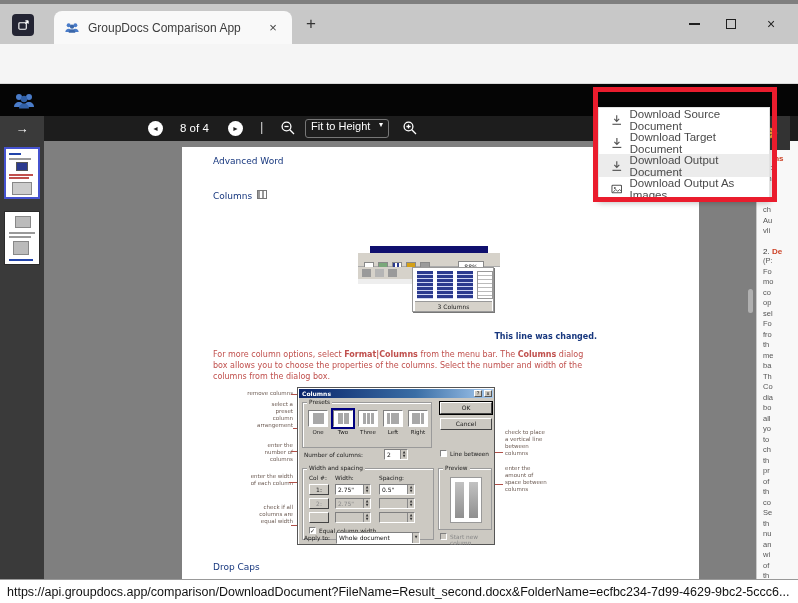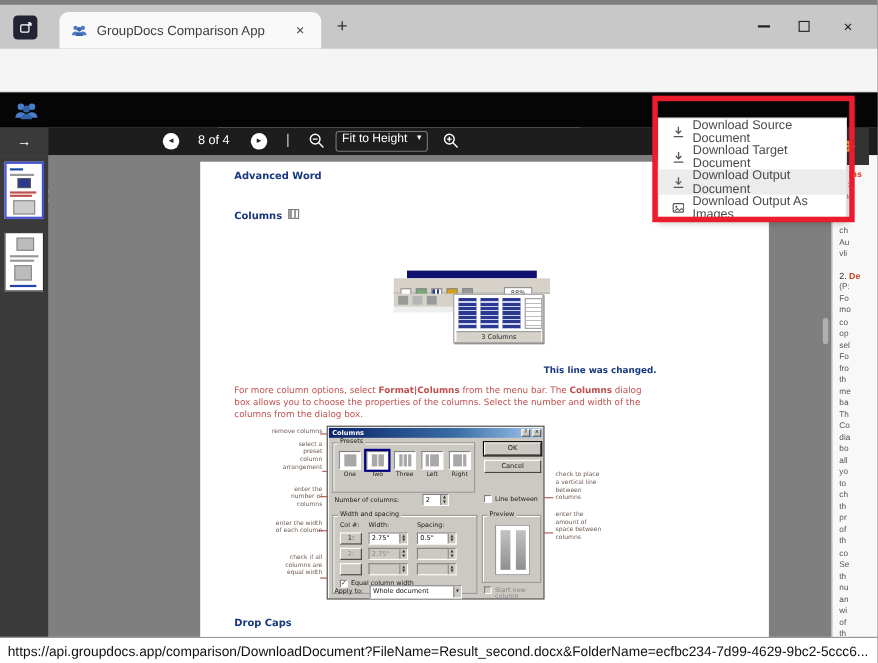--- a/index.html
+++ b/index.html
@@ -50,21 +50,21 @@
 
   
   .thumbstrip { left:0; top:137px; width:44px; height:438px; background:#3a3a3a; }
   .thumb1 { left:4px; top:6px; width:36px; height:52px; background:#fff; border:2px solid #4653d0; }
   .thumb2 { left:4px; top:70px; width:36px; height:54px; background:#fff; border:1px solid #2b2b2b; }
   .viewer { left:44px; top:137px; width:712px; height:438px; background:#7f7f7f; overflow:hidden; }
   .scrollthumb { left:704px; top:148px; width:5px; height:24px; background:#b0b0b0; border-radius:3px; }
 
   
   .page { left:138px; top:6px; width:517px; height:520px; background:#fff; font-family:"DejaVu Sans", sans-serif; }
-  .doc-h { font-size:9px; font-weight:bold; color:#17377e; }
+  .doc-h { font-size:9px; font-weight:normal; color:#17377e; }
   .doc-p { font-size:8px; line-height:11px; color:#3a3a3a; width:384px; }
   .doc-p .b { font-weight:bold; }
   .red-p { color:#c0504d; }
   .cols-icon { width:10px; height:9px; border:1px solid #777; background:repeating-linear-gradient(90deg,#999 0 2px,#fff 2px 4px); display:inline-block; }
 
   
   .fig1 { left:176px; top:99px; width:142px; height:66px; }
   .f1-title { left:12px; top:0; width:118px; height:7px; background:#10106e; }
   .f1-tbrow { left:0; top:7px; width:142px; height:14px; background:#d6d2ca; border-bottom:1px solid #aaa; }
   .f1-ic { top:9px; width:10px; height:10px; border:1px solid #888; }

